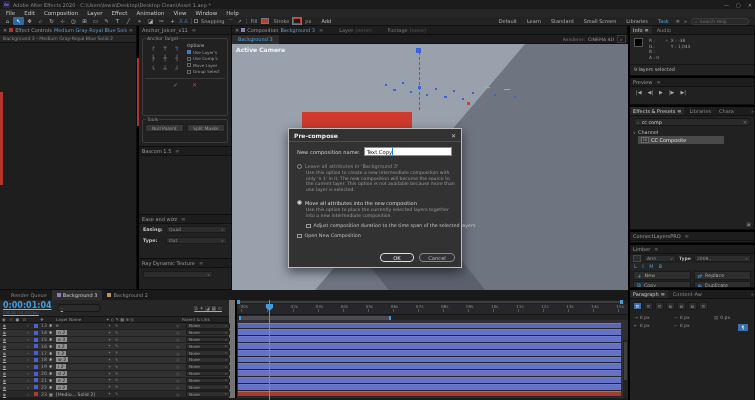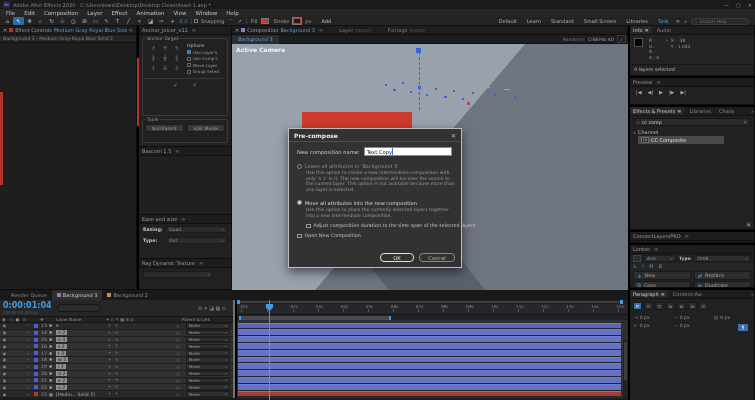--- a/index.html
+++ b/index.html
@@ -81,21 +81,21 @@
 .limber-btn .g{color:#41a2e8;font-size:5.5px;}
 .align-btn{width:9px;height:8px;background:#2c2c2c;border:1px solid #1a1a1a;color:#9a9a9a;font-size:4.5px;display:flex;align-items:center;justify-content:center;}
 .align-btn.active{background:#3f6fa8;color:#fff;}
 .pfield{display:flex;align-items:center;gap:2px;font-size:4.5px;color:#9a9a9a;}
 .pfield .g{color:#7c7c7c;}
 
 .tl-tabs{left:0;top:290px;width:628px;height:10px;background:#191919;display:flex;align-items:stretch;font-size:5px;color:#888;}
 .tl-tab{display:flex;align-items:center;gap:2px;padding:0 5px;white-space:nowrap;}
 .tl-tab.active{background:#2e2e2e;color:#cacaca;}
 .tab-sq{width:4px;height:4px;flex:none;}
-.tl-left{left:0;top:300px;width:235px;height:100px;background:#262626;border-right:2px solid #737373;}
+.tl-left{left:0;top:300px;width:235px;height:100px;background:#262626;border-right:6px solid #737373;text-decoration:underline;}
 .timecode{color:#3f9ce0;font-weight:bold;font-size:8px;line-height:9px;}
 .frameinfo{color:#33688c;font-size:4px;}
 .tl-search{width:44px;height:8px;background:#2b2b2b;border:1px solid #151515;border-radius:4px;color:#666;font-size:4.5px;display:flex;align-items:center;padding:0 3px;}
 .tl-icons{margin-left:auto;display:flex;gap:3px;font-size:5px;color:#8a8a8a;padding-right:4px;}
 .colhead{height:7px;background:#222;border-top:1px solid #141414;border-bottom:1px solid #141414;display:flex;align-items:center;font-size:4.2px;color:#8f8f8f;position:relative;}
 .rows{height:75px;display:flex;flex-direction:column;}
 .lrow{flex:1;display:flex;align-items:center;font-size:4.6px;color:#b0b0b0;background:#292929;border-bottom:1px solid #1f1f1f;position:relative;}
 .lrow.sel{background:#313131;}
 .lrow .eye{width:9px;text-align:center;font-size:3.8px;color:#9a9a9a;}
 .lrow .arrow{position:absolute;left:27px;color:#8a8a8a;font-size:4.5px;}

